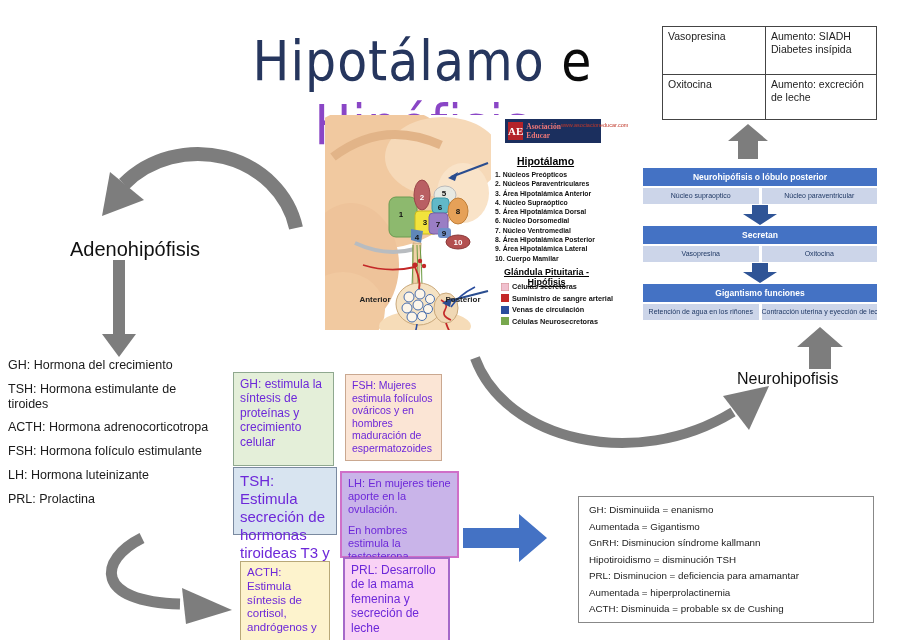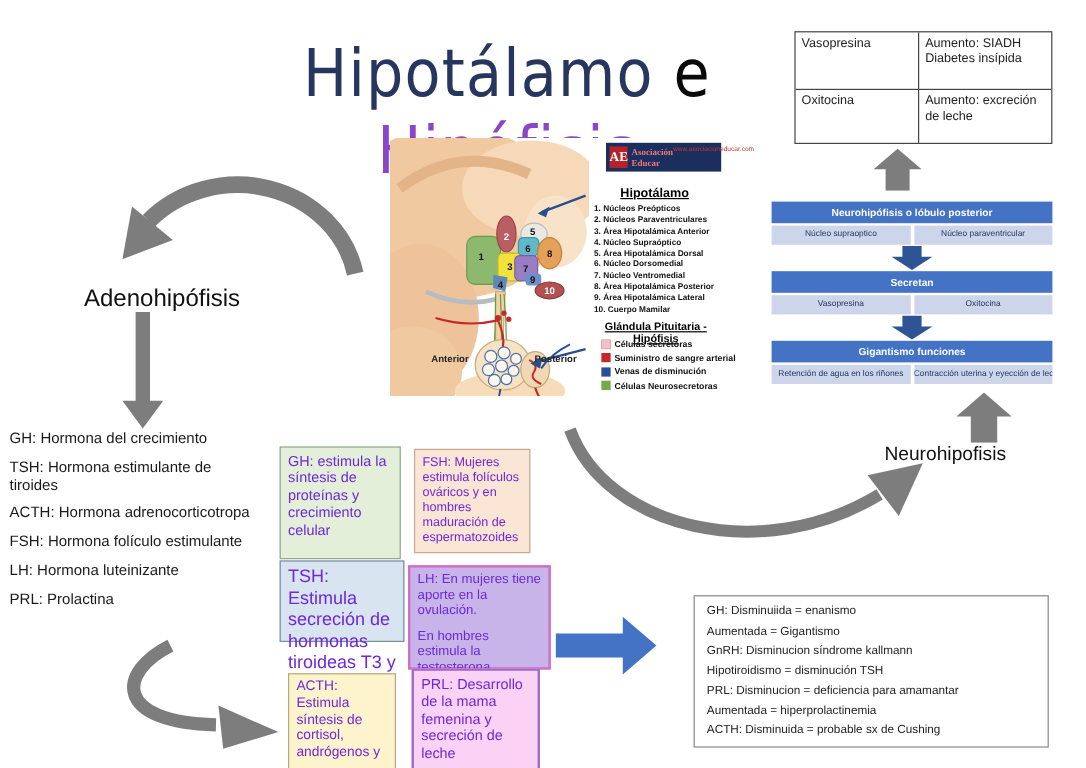--- a/index.html
+++ b/index.html
@@ -198,21 +198,21 @@
         <div class="legend-row">
           <svg viewBox="0 0 10 10">
               <rect width="10" height="10" fill="#c42828"></rect>
             </svg>
           <span>Suministro de sangre arterial</span>
         </div>
         <div class="legend-row">
           <svg viewBox="0 0 10 10">
               <rect width="10" height="10" fill="#2a4d9e"></rect>
             </svg>
-          <span>Venas de disminución</span>
+          <span>Venas de circulación</span>
         </div>
         <div class="legend-row">
           <svg viewBox="0 0 10 10">
               <rect width="10" height="10" fill="#78a84e"></rect>
             </svg>
           <span>Células Neurosecretoras</span>
         </div>
       </div>
     </div>
   </div>

